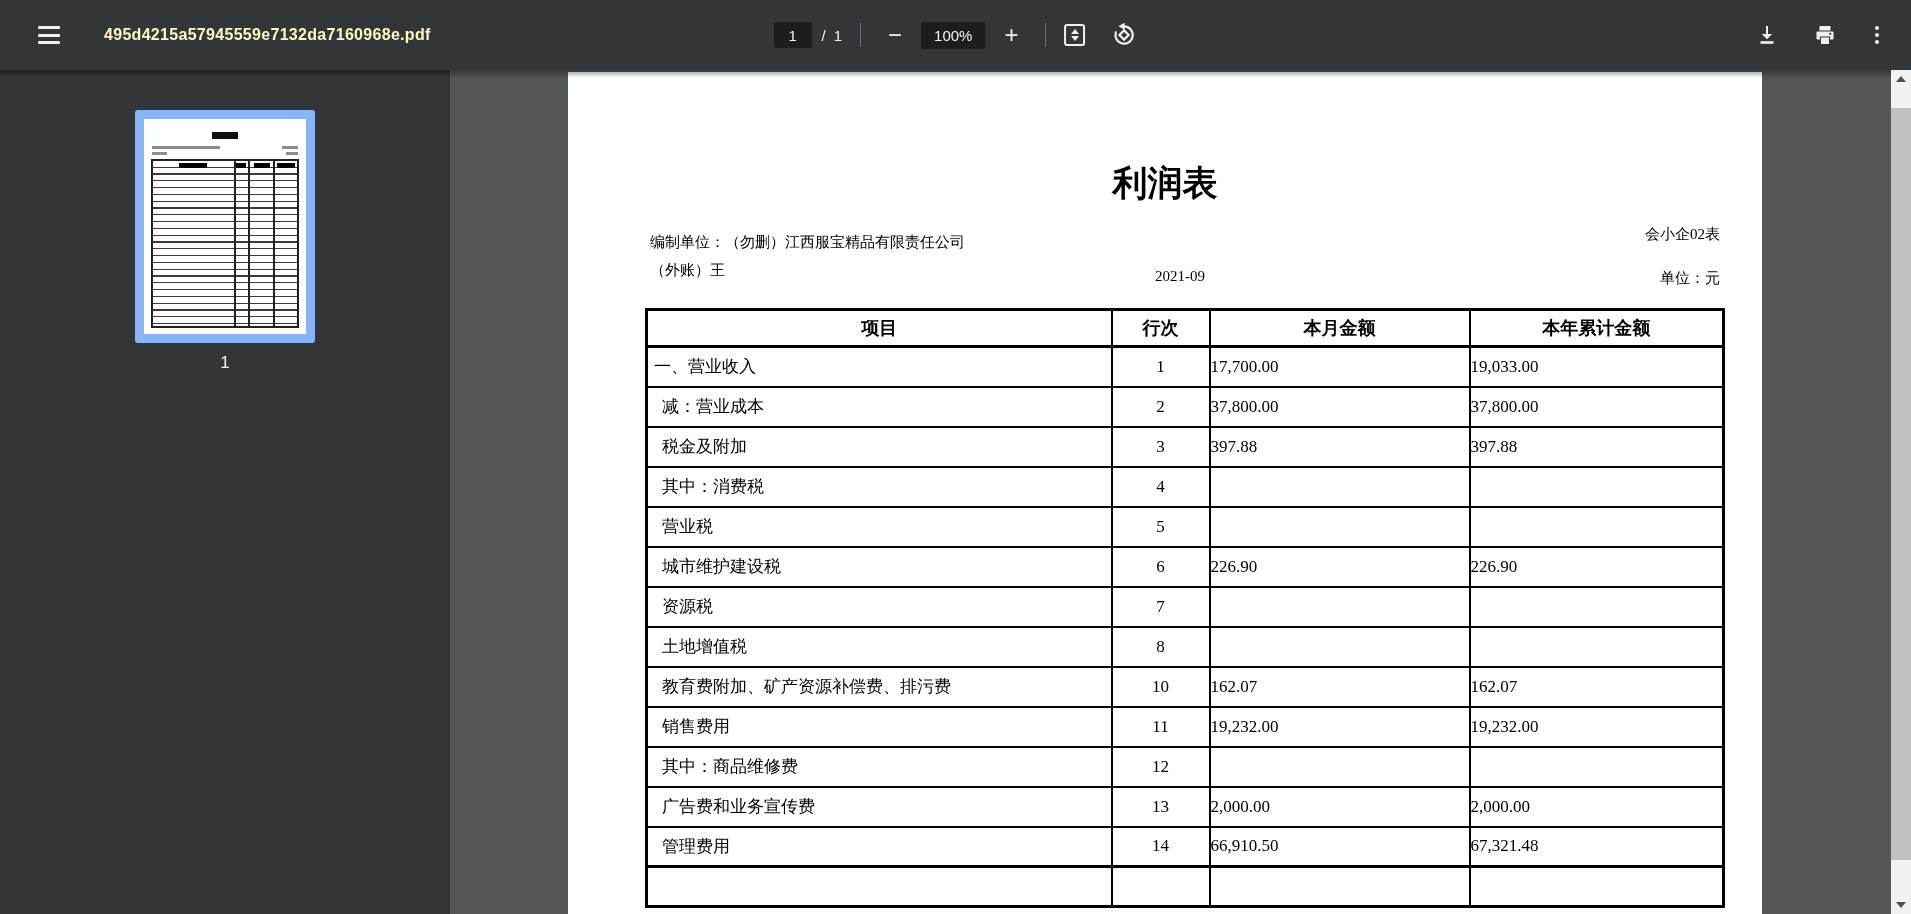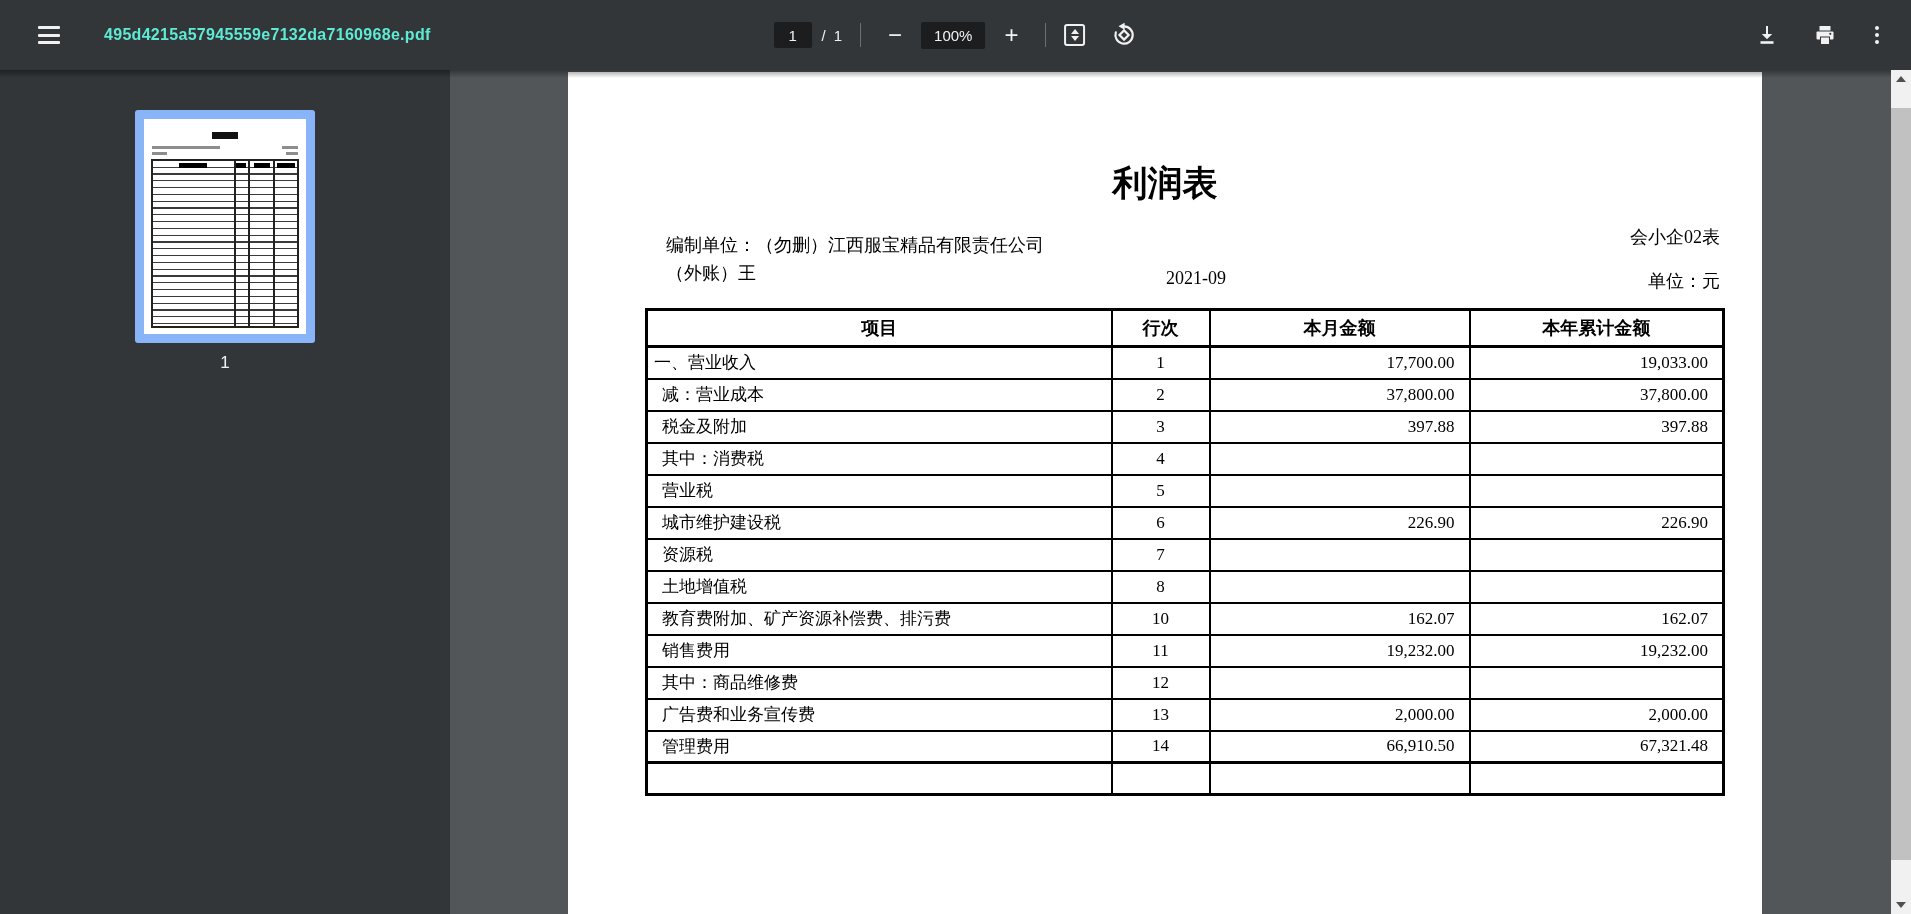--- a/index.html
+++ b/index.html
@@ -11,21 +11,21 @@
     position: absolute; top: 0; left: 0; width: 1911px; height: 70px;
     background: #323639; color: #f1f1f1; z-index: 20;
     display: flex; align-items: center;
   }
   .toolbar-shadow {
     position: absolute; top: 70px; left: 0; width: 1911px; height: 8px;
     background: linear-gradient(rgba(0,0,0,0.38), rgba(0,0,0,0)); z-index: 15; pointer-events: none;
   }
   .hamburger { margin-left: 38px; width: 24px; height: 20px; display: flex; flex-direction: column; justify-content: space-between; padding: 1px 0; cursor: pointer; }
   .hamburger .bar { width: 22px; height: 3px; background: #f1f1f1; border-radius: 1px; }
-  .file-title { margin-left: 42px; font-size: 16px; font-weight: 600; letter-spacing: 0.3px; color: #5eead4; white-space: nowrap; }
+  .file-title { margin-left: 42px; font-size: 16px; font-weight: 600; letter-spacing: 0.3px; color: #fef9c3; white-space: nowrap; }
 
   .center-controls {
     position: absolute; left: 50%; top: 0; height: 70px; transform: translateX(-50%);
     display: flex; align-items: center; gap: 0;
   }
   .page-input {
     width: 38px; height: 26px; background: #1b1d1f; border: none; border-radius: 2px;
     color: #f1f1f1; text-align: center; font-size: 15px; font-family: "Liberation Sans", sans-serif;
   }
   .page-sep { margin: 0 8px 0 10px; font-size: 15px; color: #f1f1f1; }
@@ -52,38 +52,38 @@
   .tp-col { position: absolute; top: 0; bottom: 0; width: 2px; background: #222; }
   .tp-hblob { position: absolute; top: 2px; height: 5px; background: #000; }
   .thumb-label { position: absolute; top: 283px; left: 0; width: 450px; text-align: center; color: #f1f1f1; font-size: 17px; }
 
   
   .viewer { position: absolute; left: 450px; top: 70px; width: 1441px; height: 844px; background: #525659; overflow: hidden; }
   .pdf-page { position: absolute; left: 118px; top: 2px; width: 1194px; height: 1220px; background: #ffffff;
     font-family: "Liberation Serif", "DejaVu Serif", serif; color: #000; }
 
   .doc-title { position: absolute; top: 88px; left: 0; width: 100%; text-align: center; font-size: 35px; font-weight: 700; }
-  .doc-meta { position: absolute; font-size: 18px; margin-left: 16px; }
+  .doc-meta { position: absolute; font-size: 15px; }
   .m-prep1 { left: 82px; top: 161px; }
   .m-prep2 { left: 82px; top: 189px; }
   .m-form  { right: 42px; top: 153px; }
   .m-period{ left: 15px; width: 100%; text-align: center; top: 196px; }
   .m-unit  { right: 42px; top: 197px; }
 
   .profit-table { position: absolute; left: 77px; top: 236px; border-collapse: collapse; table-layout: fixed; width: 1077px; background: #fff; }
   .profit-table th, .profit-table td { border: 2px solid #000; overflow: hidden; white-space: nowrap; }
   .profit-table { border: 3px solid #000; }
   .profit-table th { height: 37px; font-size: 18px; font-weight: 700; text-align: center; border-bottom: 3px solid #000; }
-  .profit-table td { height: 32px; font-size: 17px; }
+  .profit-table td { height: 40px; font-size: 17px; }
   .cell-item { text-align: left; }
   .cell-item.indent-0 { padding-left: 6px; }
   .cell-item.indent-1 { padding-left: 14px; margin-left: 26px; }
   .cell-item.indent-2 { padding-left: 14px; }
   .cell-line { text-align: center; font-size: 16px; }
-  .cell-amt { text-align: right; padding-right: 14px; font-size: 16px; border-radius: 18px; }
+  .cell-amt { text-align: left; padding-right: 14px; font-size: 16px; }
   tr.partial td { border-top: 3px solid #000; }
 
   
   .scrollbar { position: absolute; right: 0; top: 70px; width: 20px; height: 844px; background: #f1f1f1; z-index: 18; }
   .sb-btn { position: absolute; left: 0; width: 20px; height: 18px; background: #f1f1f1; display: flex; align-items: center; justify-content: center; cursor: pointer; }
   .sb-up { top: 0; }
   .sb-down { bottom: 0; }
   .sb-tri-up { width: 0; height: 0; border-left: 5px solid transparent; border-right: 5px solid transparent; border-bottom: 6px solid #505050; }
   .sb-tri-down { width: 0; height: 0; border-left: 5px solid transparent; border-right: 5px solid transparent; border-top: 6px solid #505050; }
   .sb-thumb { position: absolute; left: 0; top: 38px; width: 20px; height: 752px; background: #c1c1c1; cursor: pointer; }

